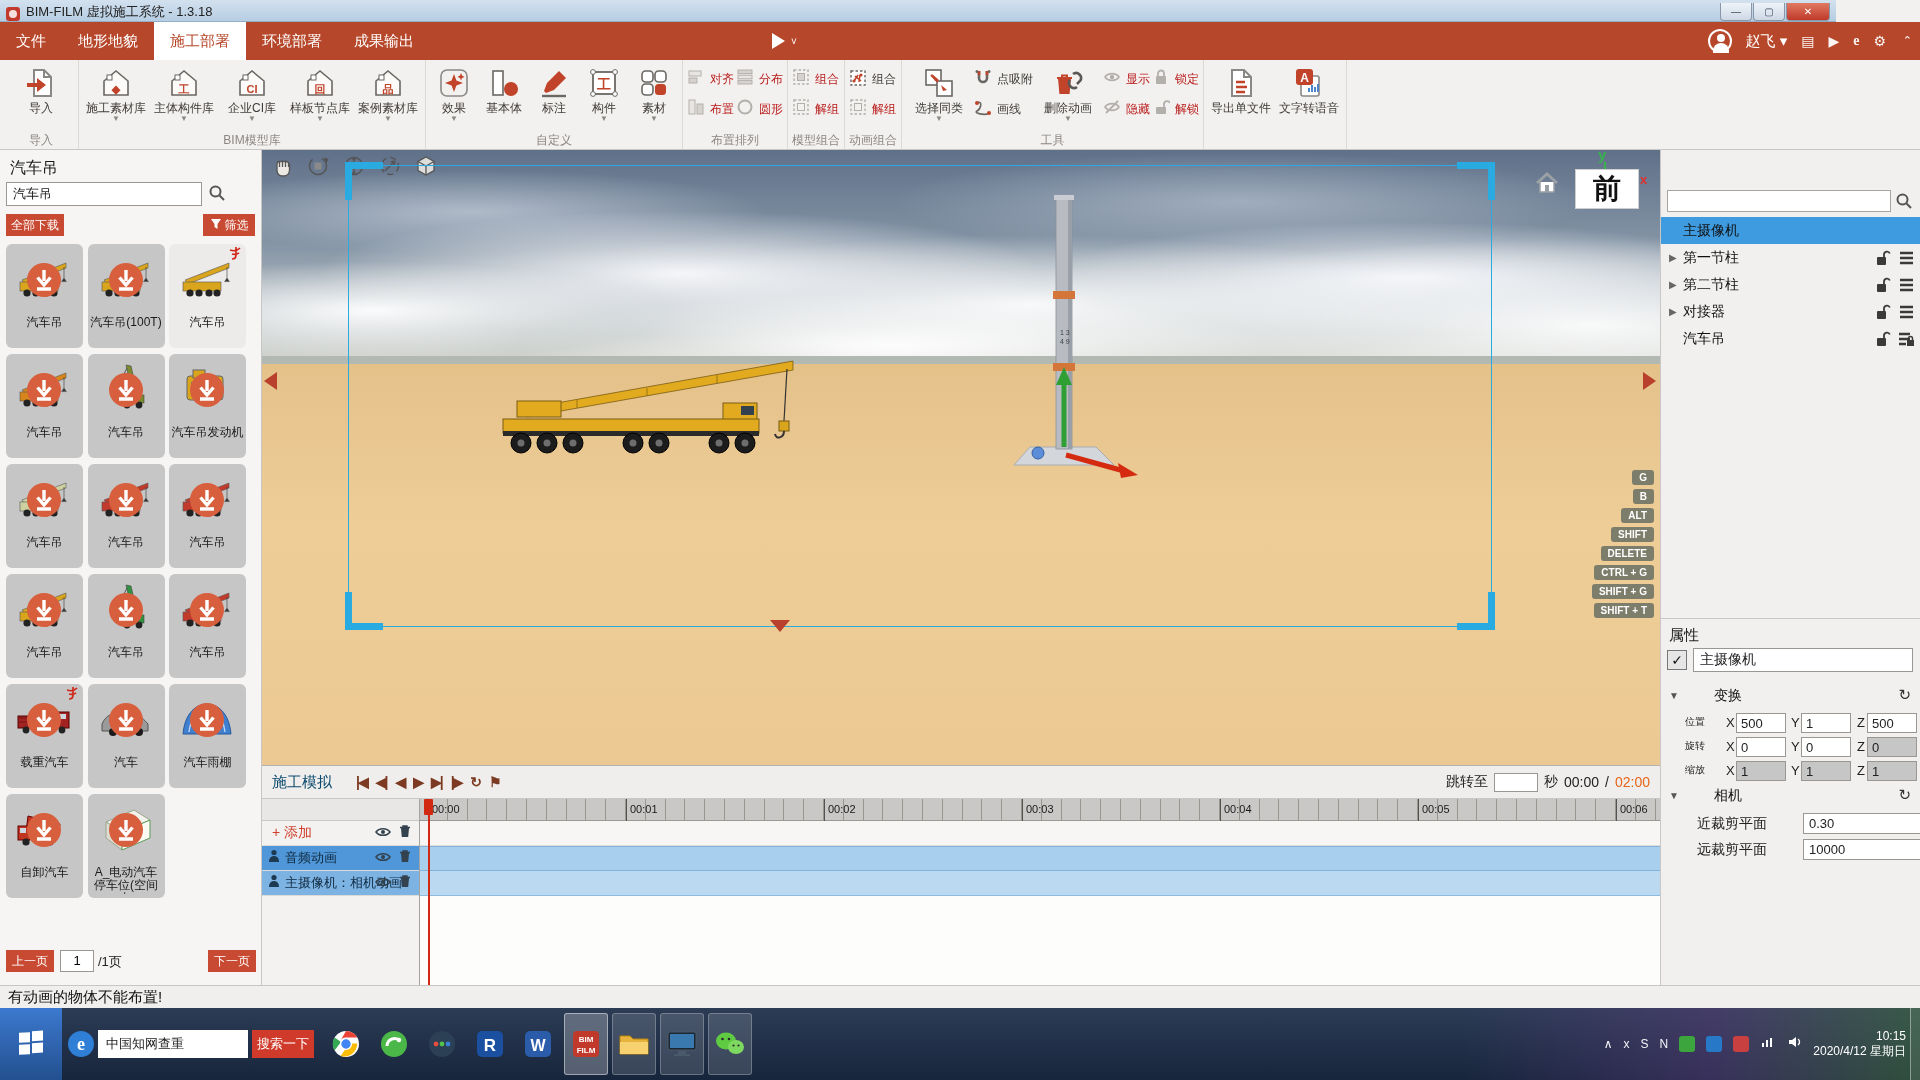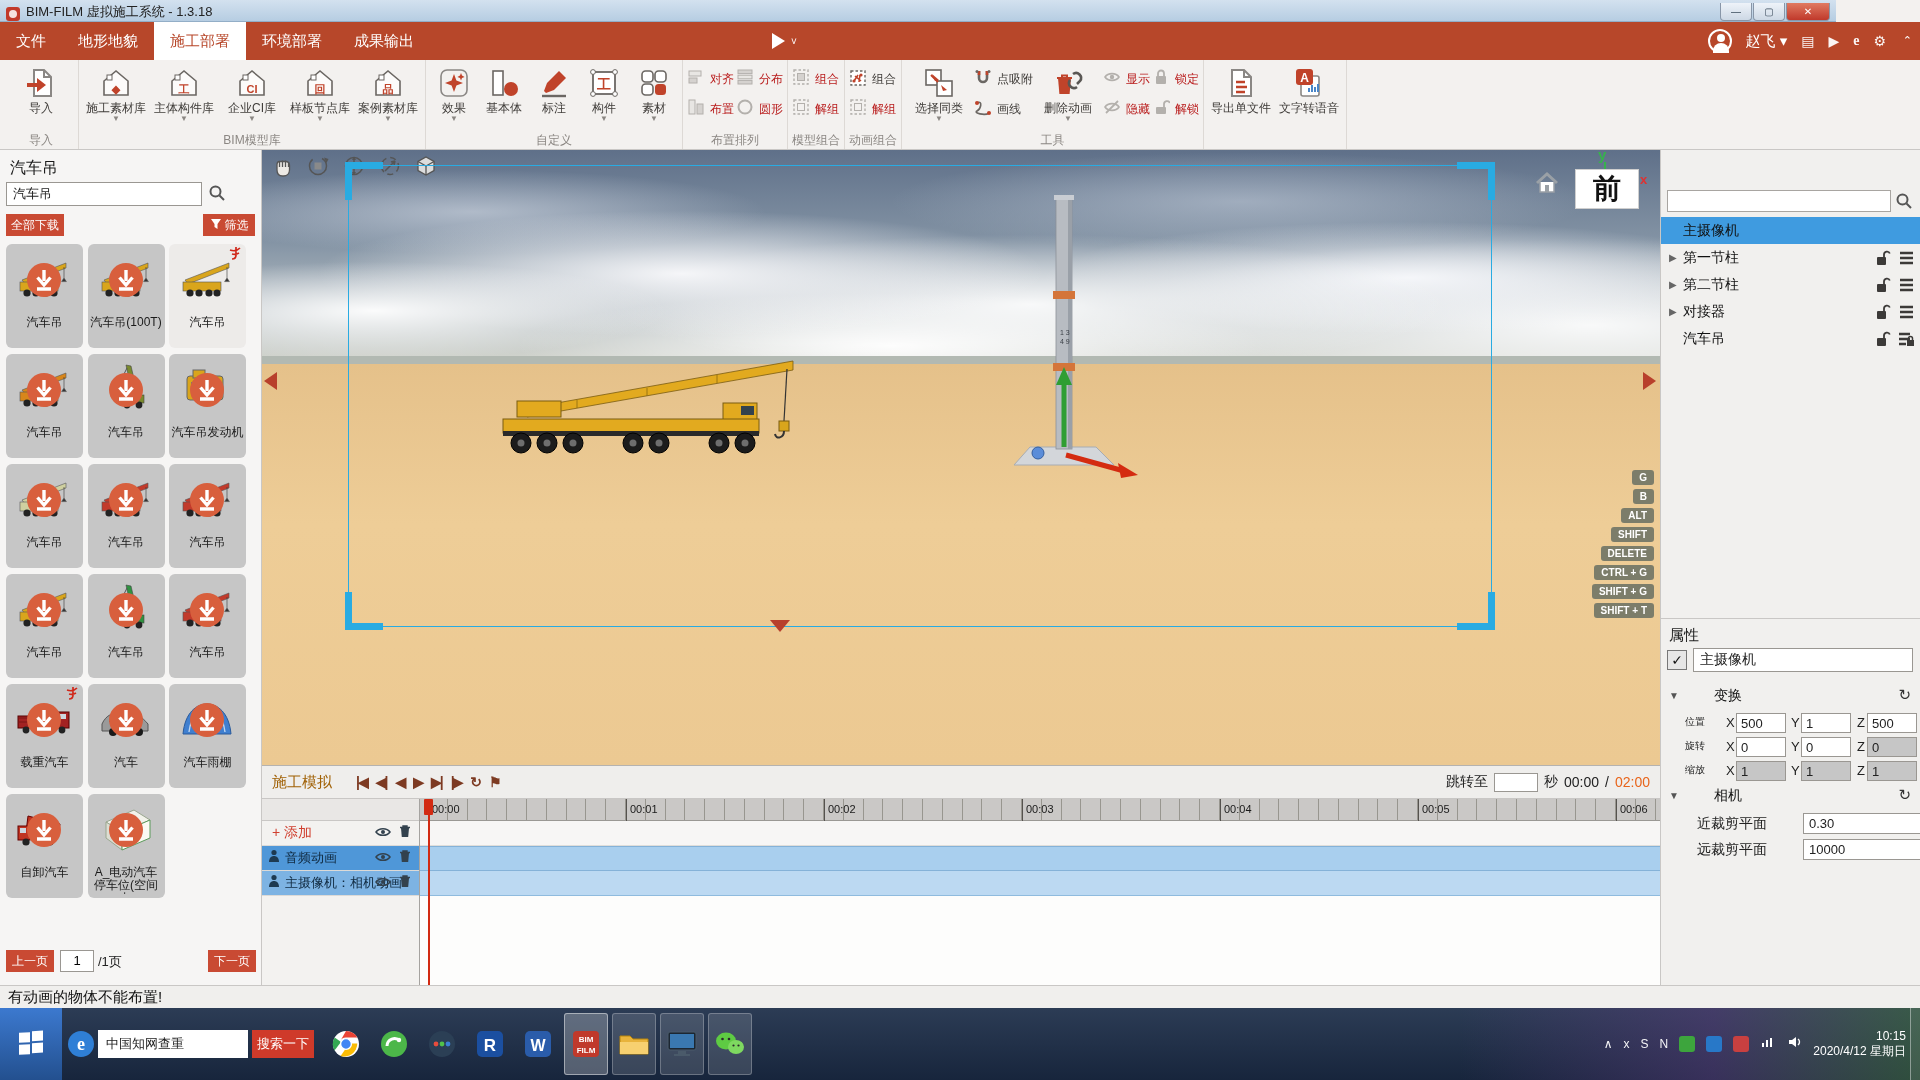--- a/index.html
+++ b/index.html
@@ -151,21 +151,21 @@
   .cam-row { position:absolute; left:12px; width:260px; height:24px; }
   .cam-row .cr-lb { position:absolute; left:24px; top:3px; font-size:14px; }
   .cam-row .cr-in { position:absolute; left:130px; top:1px; width:124px; height:21px; border:1px solid #9a9792;
     background:#fff; font-size:13px; padding:0 5px; display:flex; align-items:center; }
 
   
   #timeline { position:absolute; left:262px; top:765px; width:1398px; height:220px; background:#fdfdfc;
     border-top:1px solid #b5b3b0; }
   #tl-header { position:absolute; left:0; top:0; width:1398px; height:33px; background:#efeeec;
     border-bottom:1px solid #c9c7c5; display:flex; align-items:center; }
-  #tl-title { margin-left:10px; font-size:15px; color:#a16207; }
+  #tl-title { margin-left:10px; font-size:15px; color:#0c4a6e; }
   #tl-controls { display:flex; gap:9px; margin-left:24px; }
   #tl-controls span { color:#7d3a22; font-size:14px; font-weight:bold; letter-spacing:-2px; }
   #tl-right { margin-left:auto; display:flex; align-items:center; gap:6px; padding-right:10px; font-size:14px; color:#222; }
   #tl-jump-input { width:44px; height:19px; border:1px solid #9a9792; background:#fff; }
   #tl-total { color:#e8641a; }
   #trackcol { position:absolute; left:0; top:33px; width:158px; height:187px; background:#f3f2f0; border-right:1px solid #a5a3a0; }
   #tc-blank { height:22px; background:#e9e7e5; border-bottom:1px solid #c9c7c5; }
   .track-row { position:relative; height:25px; display:flex; align-items:center; border-bottom:1px solid #dcdad7; }
   .track-row .tr-add { color:#d04030; font-size:14px; margin-left:10px; }
   .track-row.blue1 { background:#4f97d8; }

